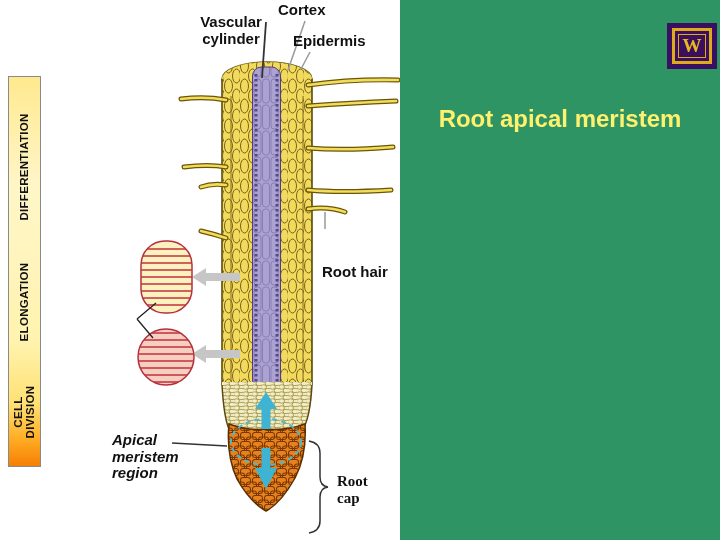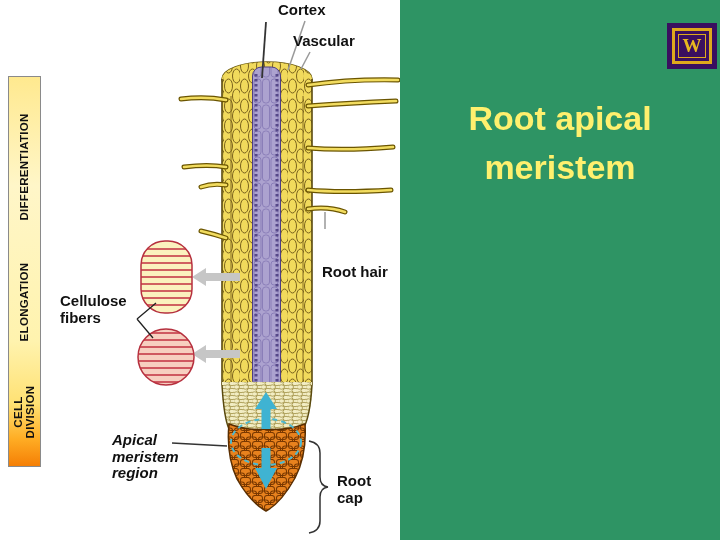--- a/index.html
+++ b/index.html
@@ -1,20 +1,20 @@
 <!DOCTYPE html>
 <html><head>
 <meta charset="utf-8">
 <style>
   html,body{margin:0;padding:0;}
   .slide{position:relative;width:720px;height:540px;background:#FFFFFF;overflow:hidden;
          font-family:"Liberation Sans",sans-serif;}
   .green-panel{position:absolute;left:400px;top:0;width:320px;height:540px;background:#2E9464;}
   .slide-title{position:absolute;left:428px;top:94px;width:264px;text-align:center;
-ionebreak     font-family:"Liberation Serif",serif;font-weight:bold;font-size:34px;line-height:49px;
+ionebreak     font-family:"Liberation Serif",serif;font-weight:bold;font-size:24px;line-height:49px;
      color:#FFF06E;}
   
   .logo{position:absolute;left:667px;top:23px;width:50px;height:46px;background:#3A0F5F;}
   .logo .frame{position:absolute;inset:5px;border:3px solid #DFA91C;}
   .logo .inner{position:absolute;inset:11px;border:1px solid #DFA91C;}
   .logo .emblem{position:absolute;inset:0;display:flex;align-items:center;justify-content:center;
      color:#E8B820;font-family:"Liberation Serif",serif;font-weight:bold;font-size:19px;}
   
   .zone-bar{position:absolute;left:8px;top:76px;width:31px;height:389px;border:1px solid #8a8a8a;
      background:linear-gradient(180deg,#FFE98F 0%,#FFF6C8 28%,#FFF3AE 68%,#FFE173 84%,#FFAD24 93%,#F57F05 100%);}
@@ -181,20 +181,20 @@
       <path d="M266,22 L262,78" stroke="#333" stroke-width="1.8"></path>
       <path d="M305,21 L288,70" stroke="#999" stroke-width="1.5"></path>
       <path d="M310,52 L301,69" stroke="#999" stroke-width="1.5"></path>
       <path d="M325,212 L325,229" stroke="#999" stroke-width="1.5"></path>
       <path d="M172,443 L227,446" stroke="#333" stroke-width="1.5"></path>
       <path d="M137,319 L156,303 M137,319 L153,338" stroke="#222" stroke-width="1.3"></path>
       <path d="M309,441 Q320,443 320,453 L320,477 Q320,486 328,487 Q320,488 320,497 L320,521 Q320,531 309,533" stroke="#333" stroke-width="1.5"></path>
     </g>
   </svg>
 
+  <div class="lbl center" style="left:181px;top:14px;width:100px;">Vascular cylinder</div>
   <div class="lbl" style="left:278px;top:2px;">Cortex</div>
-  <div class="lbl" style="left:293px;top:33px;">Vascular</div>
+  <div class="lbl" style="left:293px;top:33px;">Epidermis</div>
   <div class="lbl" style="left:322px;top:229px;margin-top:35px;">Root hair</div>
-  <div class="lbl" style="left:60px;top:293px;width:84px;">Cellulose fibers</div>
   <div class="lbl" style="left:112px;top:432px;width:78px;font-style:italic;">Apical meristem region</div>
-  <div class="lbl" style="left:337px;top:473px;width:48px;">Root cap</div>
+  <div class="lbl" style="left:337px;top:473px;width:48px;font-family:Liberation Serif, serif;">Root cap</div>
 
 </div>
 
 </body></html>

